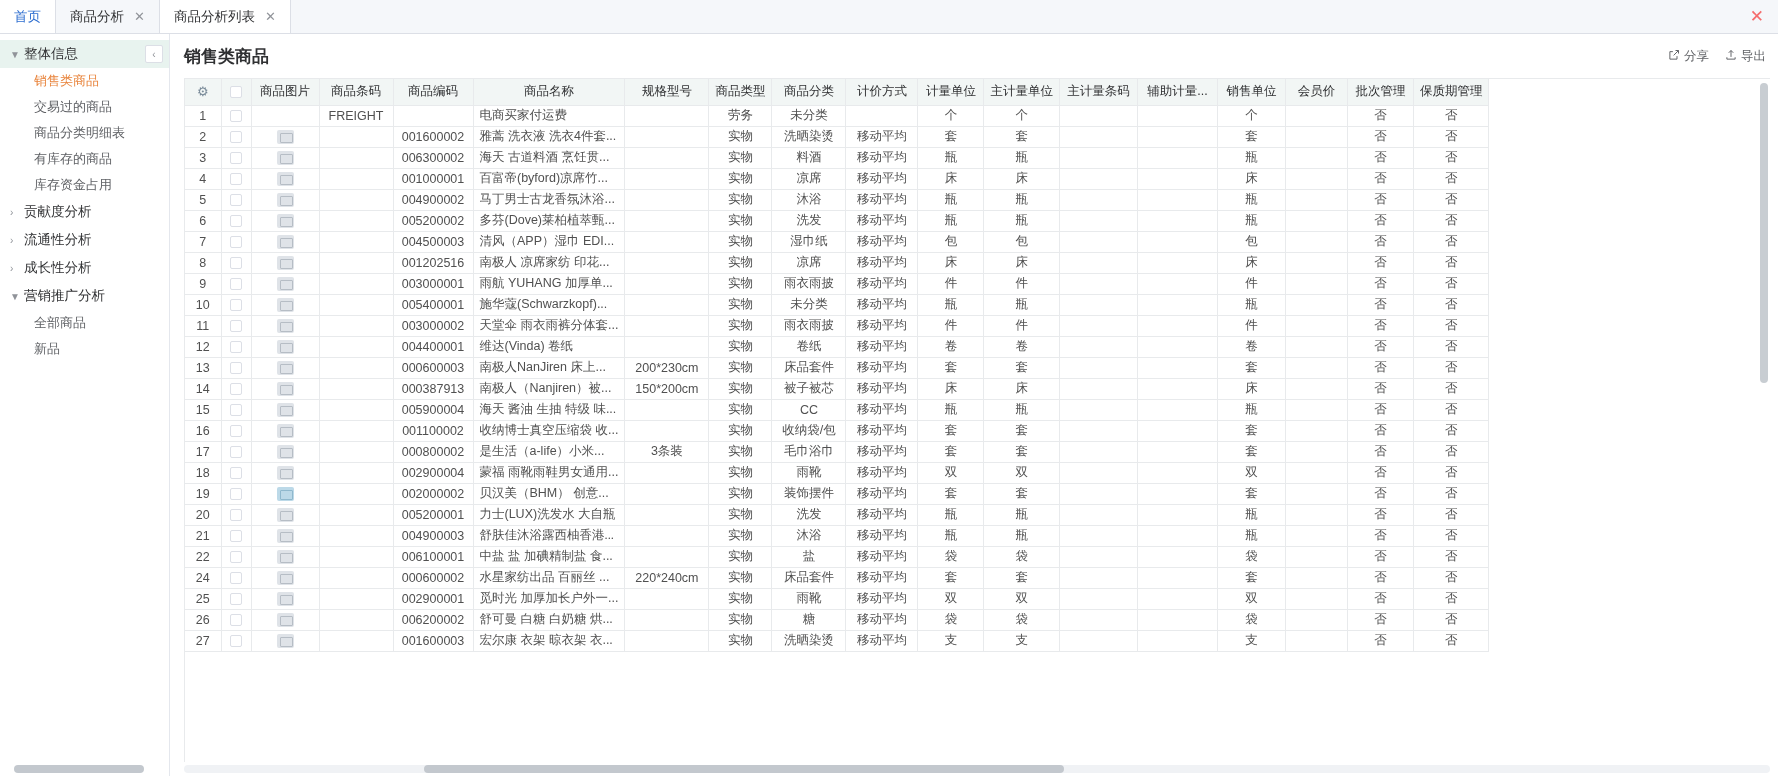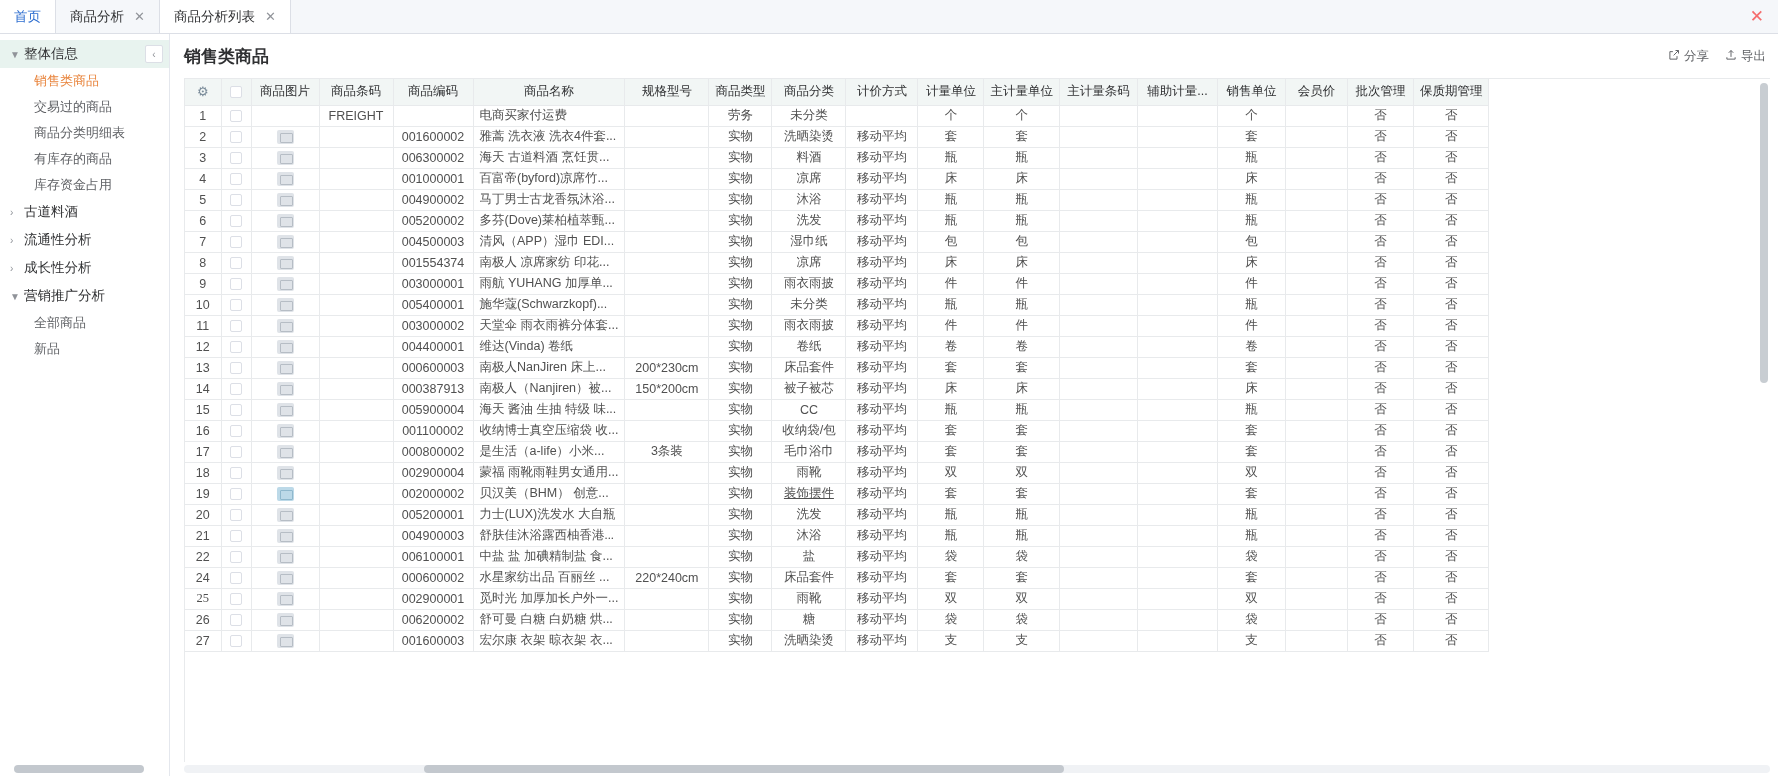--- a/index.html
+++ b/index.html
@@ -337,21 +337,21 @@
       </div>
       <div class="side-item">
         <span>有库存的商品</span>
       </div>
       <div class="side-item">
         <span>库存资金占用</span>
       </div>
 
       <div class="side-group">
         <span class="caret">›</span>
-        <span>古道料酒</span>
+        <span>贡献度分析</span>
       </div>
       <div class="side-group">
         <span class="caret">›</span>
         <span>流通性分析</span>
       </div>
       <div class="side-group">
         <span class="caret">›</span>
         <span>成长性分析</span>
       </div>
       <div class="side-group">
@@ -562,21 +562,21 @@
                   <td class="c" style="width: 68px;">包</td>
                   <td class="c" style="width: 62px;"></td>
                   <td class="c" style="width: 66px;">否</td>
                   <td class="c" style="width: 74px;">否</td>
                 </tr>
                 <tr>
                   <td class="c row-idx" style="width: 36px;">8</td>
                   <td class="c" style="width: 30px;"><span class="chk"></span></td>
                   <td class="c" style="width: 68px;"><span class="img-cell"></span></td>
                   <td class="c" style="width: 74px;"></td>
-                  <td class="c" style="width: 80px;">001554374</td>
+                  <td class="c" style="width: 80px;">001202516</td>
                   <td class="l" style="width: 124px;">南极人 凉席家纺 印花...</td>
                   <td class="c" style="width: 84px;"></td>
                   <td class="c" style="width: 62px;">实物</td>
                   <td class="c" style="width: 74px;">凉席</td>
                   <td class="c" style="width: 72px;">移动平均</td>
                   <td class="c" style="width: 66px;">床</td>
                   <td class="c" style="width: 72px;">床</td>
                   <td class="c" style="width: 78px;"></td>
                   <td class="c" style="width: 80px;"></td>
                   <td class="c" style="width: 68px;">床</td>
@@ -786,21 +786,21 @@
                 </tr>
                 <tr>
                   <td class="c row-idx" style="width: 36px;">19</td>
                   <td class="c" style="width: 30px;"><span class="chk"></span></td>
                   <td class="c" style="width: 68px;"><span class="img-cell sel"></span></td>
                   <td class="c" style="width: 74px;"></td>
                   <td class="c" style="width: 80px;">002000002</td>
                   <td class="l" style="width: 124px;">贝汉美（BHM） 创意...</td>
                   <td class="c" style="width: 84px;"></td>
                   <td class="c" style="width: 62px;">实物</td>
-                  <td class="c" style="width: 74px; text-decoration: underline;">装饰摆件</td>
+                  <td class="c" style="width: 74px;">装饰摆件</td>
                   <td class="c" style="width: 72px;">移动平均</td>
                   <td class="c" style="width: 66px;">套</td>
                   <td class="c" style="width: 72px;">套</td>
                   <td class="c" style="width: 78px;"></td>
                   <td class="c" style="width: 80px;"></td>
                   <td class="c" style="width: 68px;">套</td>
                   <td class="c" style="width: 62px;"></td>
                   <td class="c" style="width: 66px;">否</td>
                   <td class="c" style="width: 74px;">否</td>
                 </tr>
@@ -878,21 +878,21 @@
                   <td class="c" style="width: 66px;">套</td>
                   <td class="c" style="width: 72px;">套</td>
                   <td class="c" style="width: 78px;"></td>
                   <td class="c" style="width: 80px;"></td>
                   <td class="c" style="width: 68px;">套</td>
                   <td class="c" style="width: 62px;"></td>
                   <td class="c" style="width: 66px;">否</td>
                   <td class="c" style="width: 74px;">否</td>
                 </tr>
                 <tr>
-                  <td class="c row-idx" style="width: 36px; font-family: Liberation Serif, serif;">25</td>
+                  <td class="c row-idx" style="width: 36px;">25</td>
                   <td class="c" style="width: 30px;"><span class="chk"></span></td>
                   <td class="c" style="width: 68px;"><span class="img-cell"></span></td>
                   <td class="c" style="width: 74px;"></td>
                   <td class="c" style="width: 80px;">002900001</td>
                   <td class="l" style="width: 124px;">觅时光 加厚加长户外一...</td>
                   <td class="c" style="width: 84px;"></td>
                   <td class="c" style="width: 62px;">实物</td>
                   <td class="c" style="width: 74px;">雨靴</td>
                   <td class="c" style="width: 72px;">移动平均</td>
                   <td class="c" style="width: 66px;">双</td>

